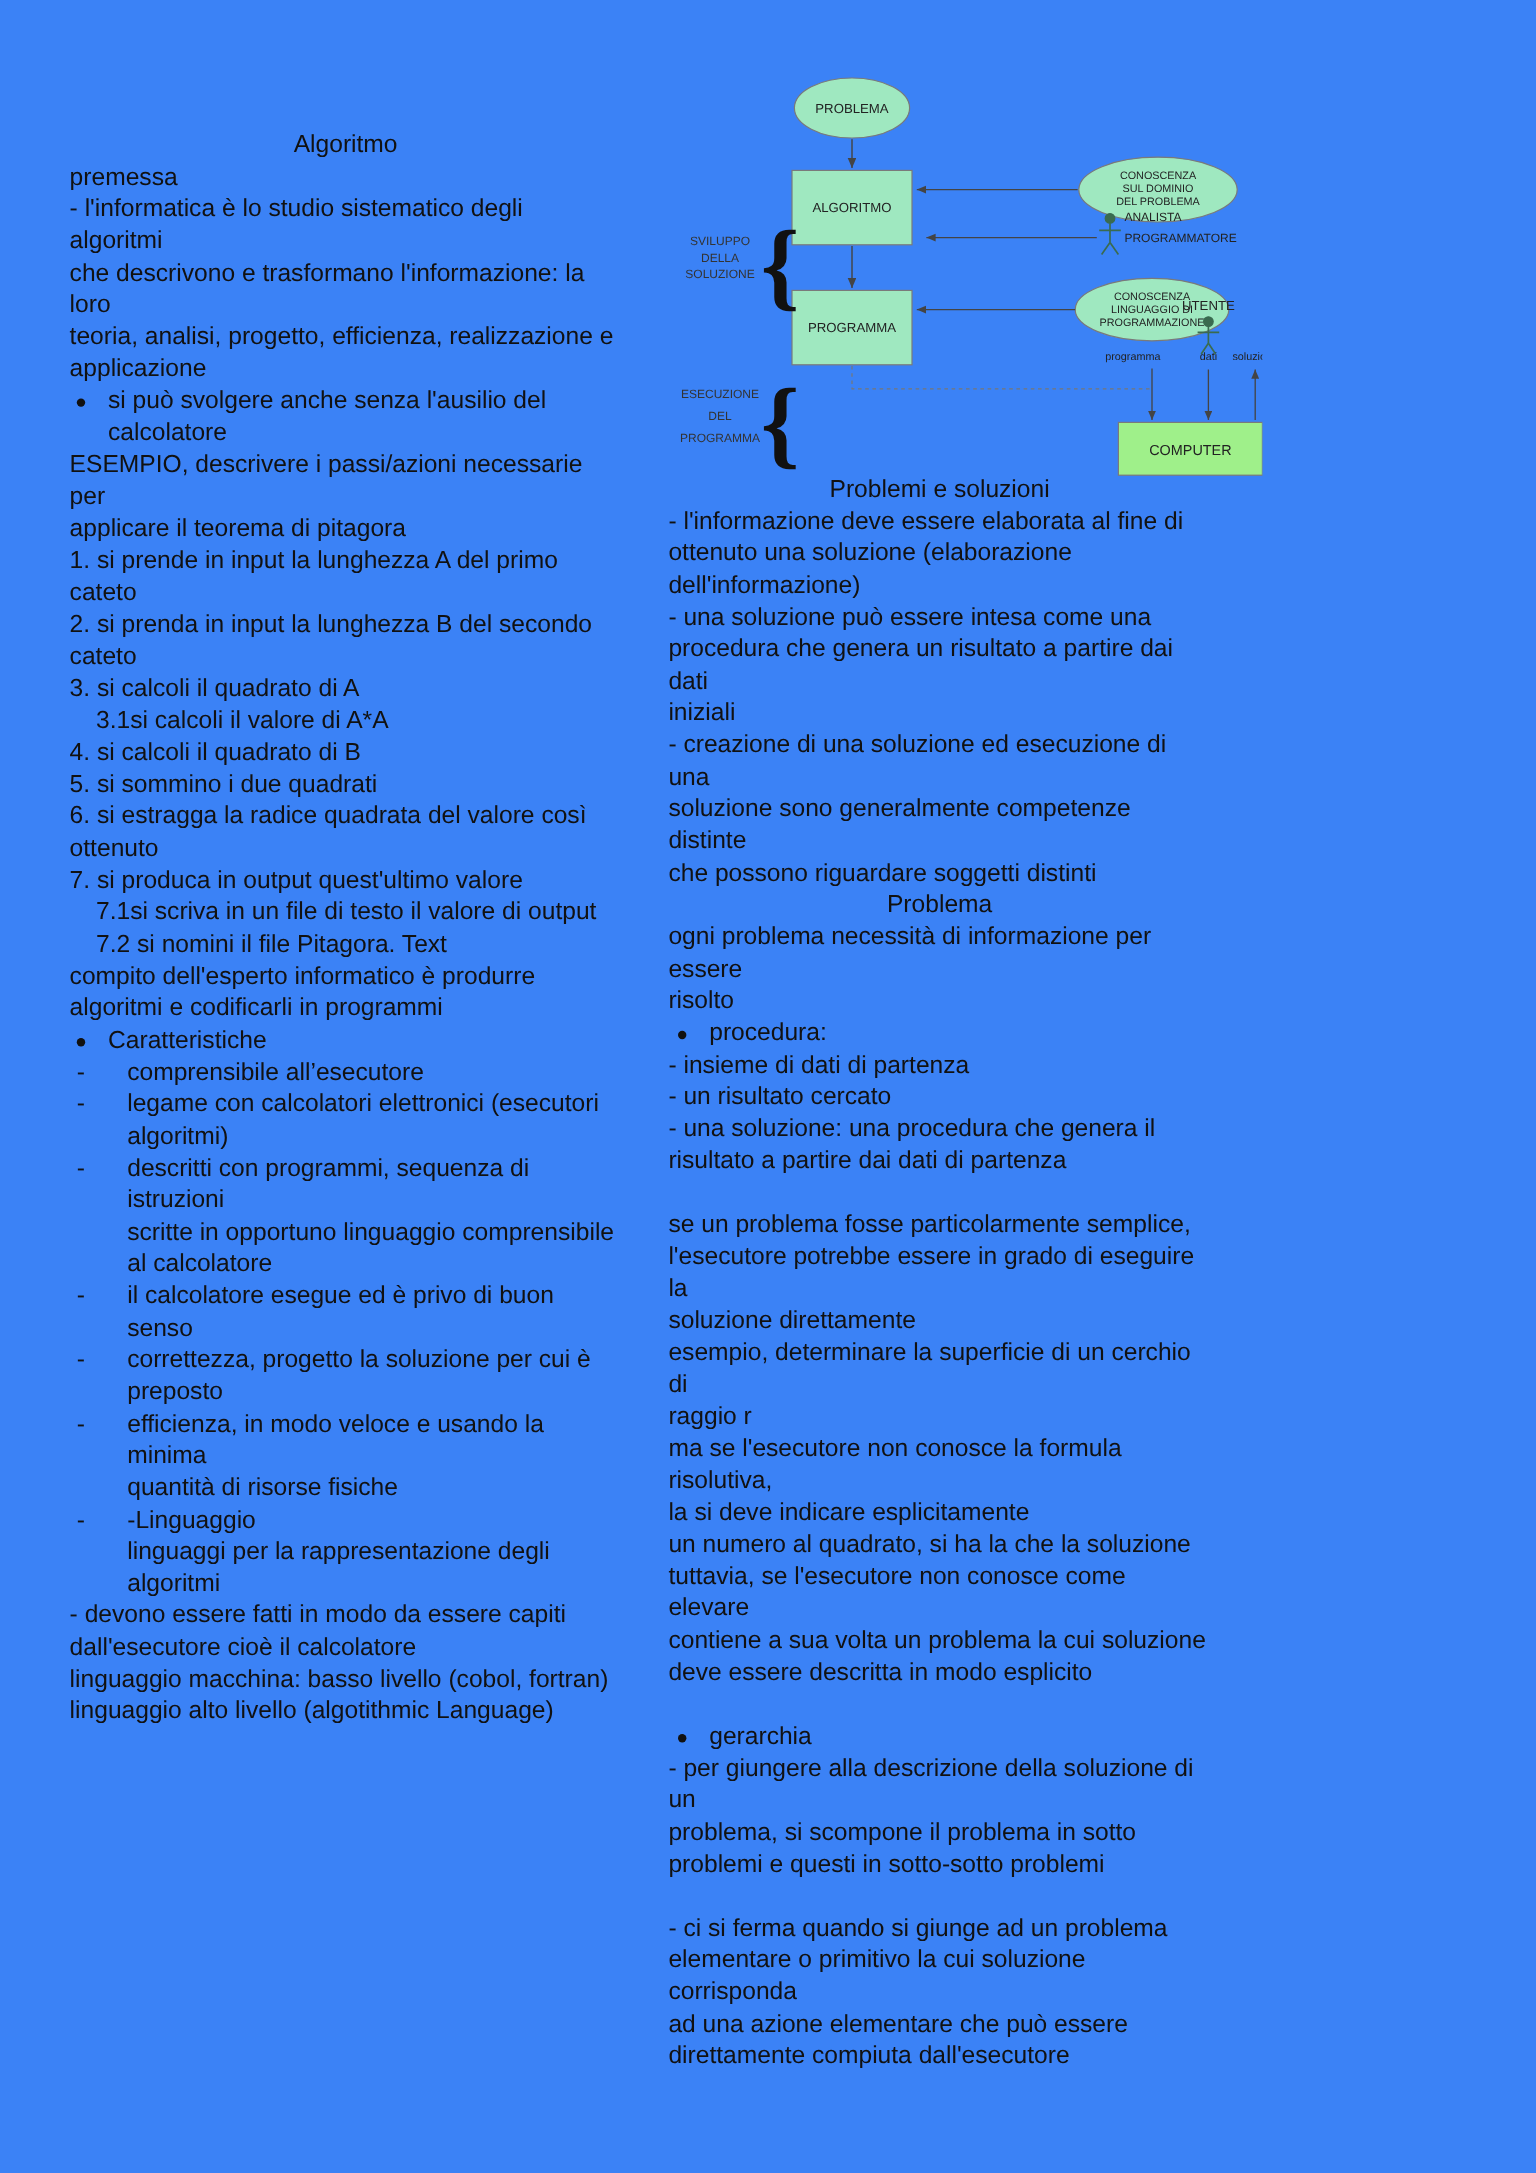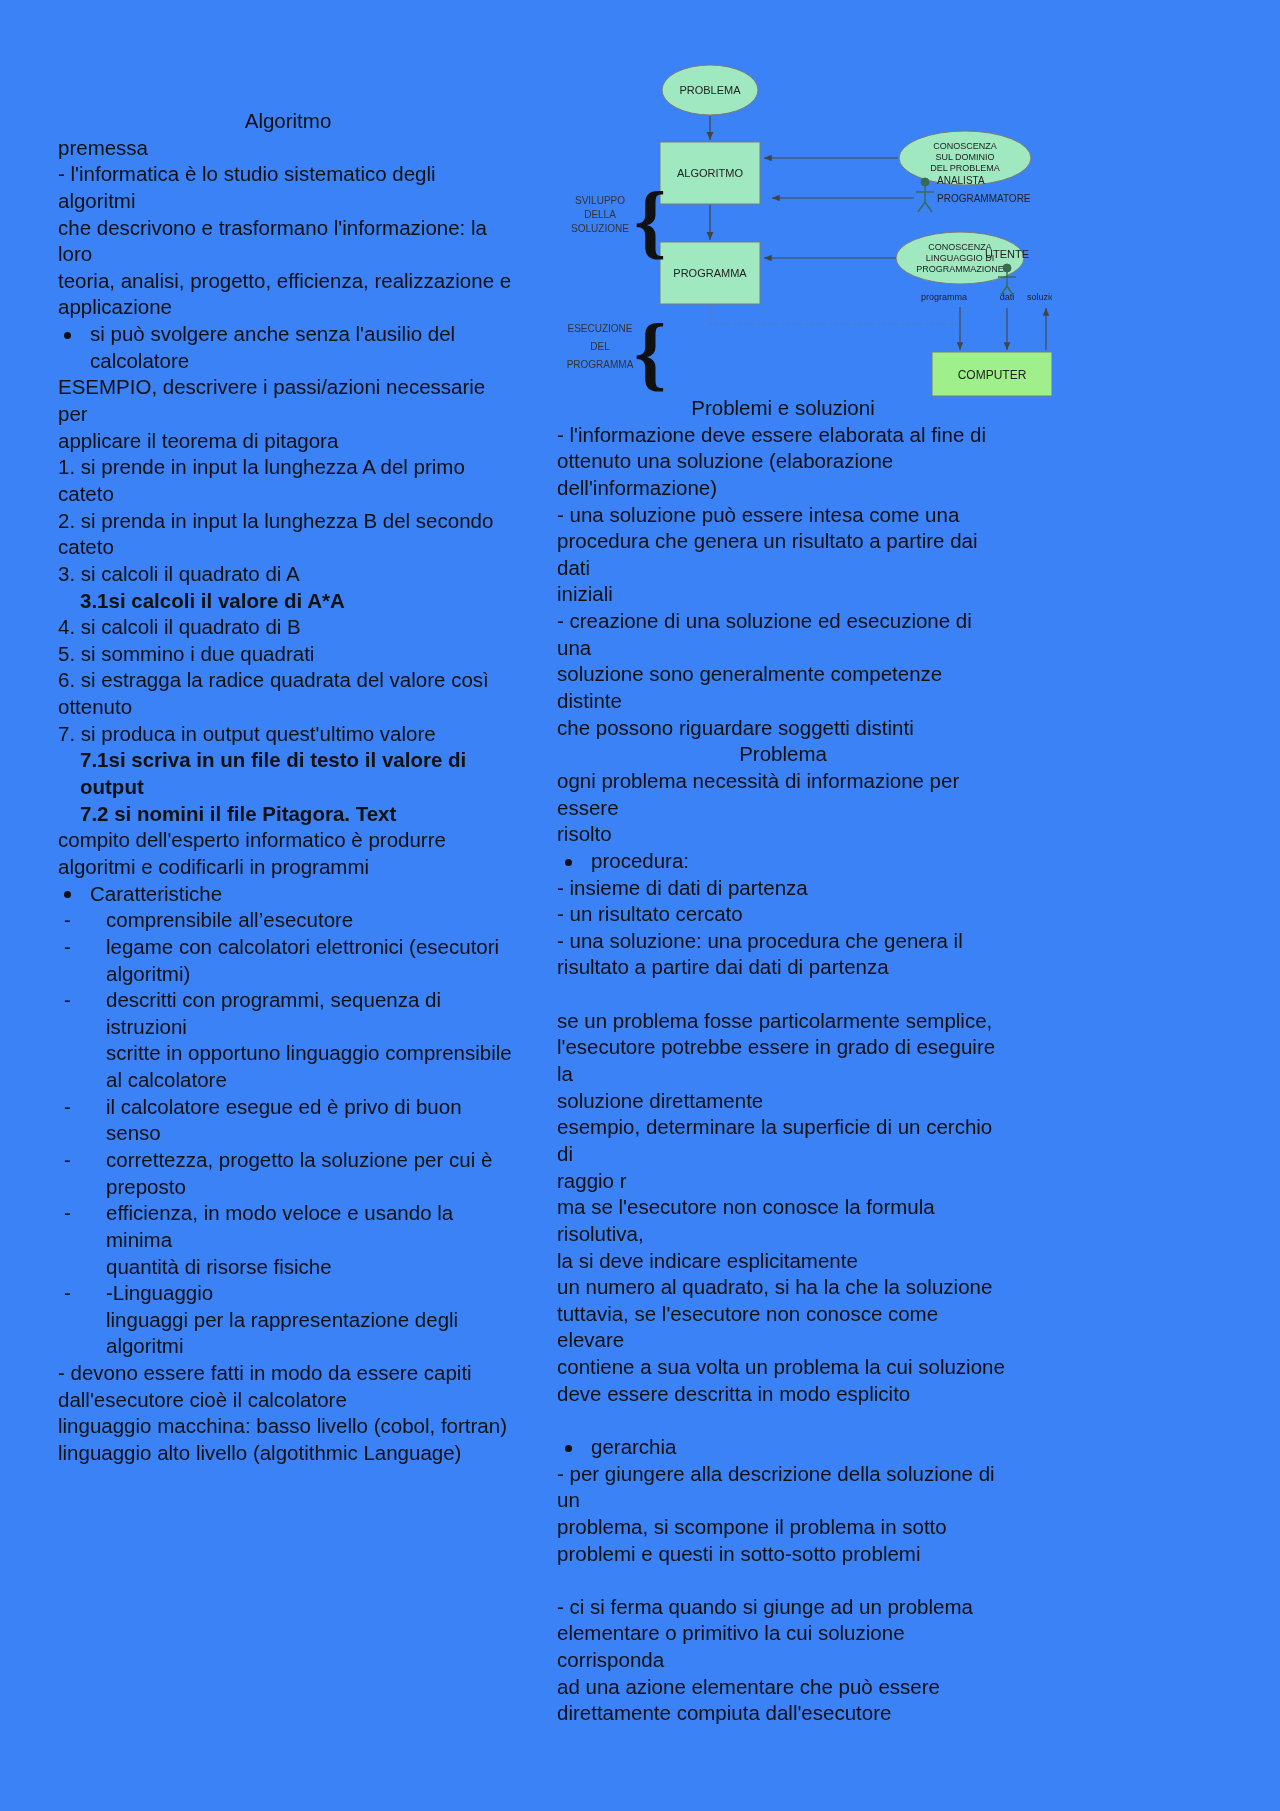--- a/index.html
+++ b/index.html
@@ -62,21 +62,21 @@
   .dash-row {
     position: relative;
     padding-left: 48px;
   }
   .dash-row > .dash {
     position: absolute;
     left: 6px;
     top: 0;
   }
 
-  .indent1 { padding-left: 22px; display:block;font-weight:bold; }
+  .indent1 { padding-left: 22px; display:block; }
 
   
   .diagram {
     position: absolute;
     left: 552px;
     top: 62px;
     width: 500px;
     height: 330px;
   }
   .diagram svg { display: block; }

